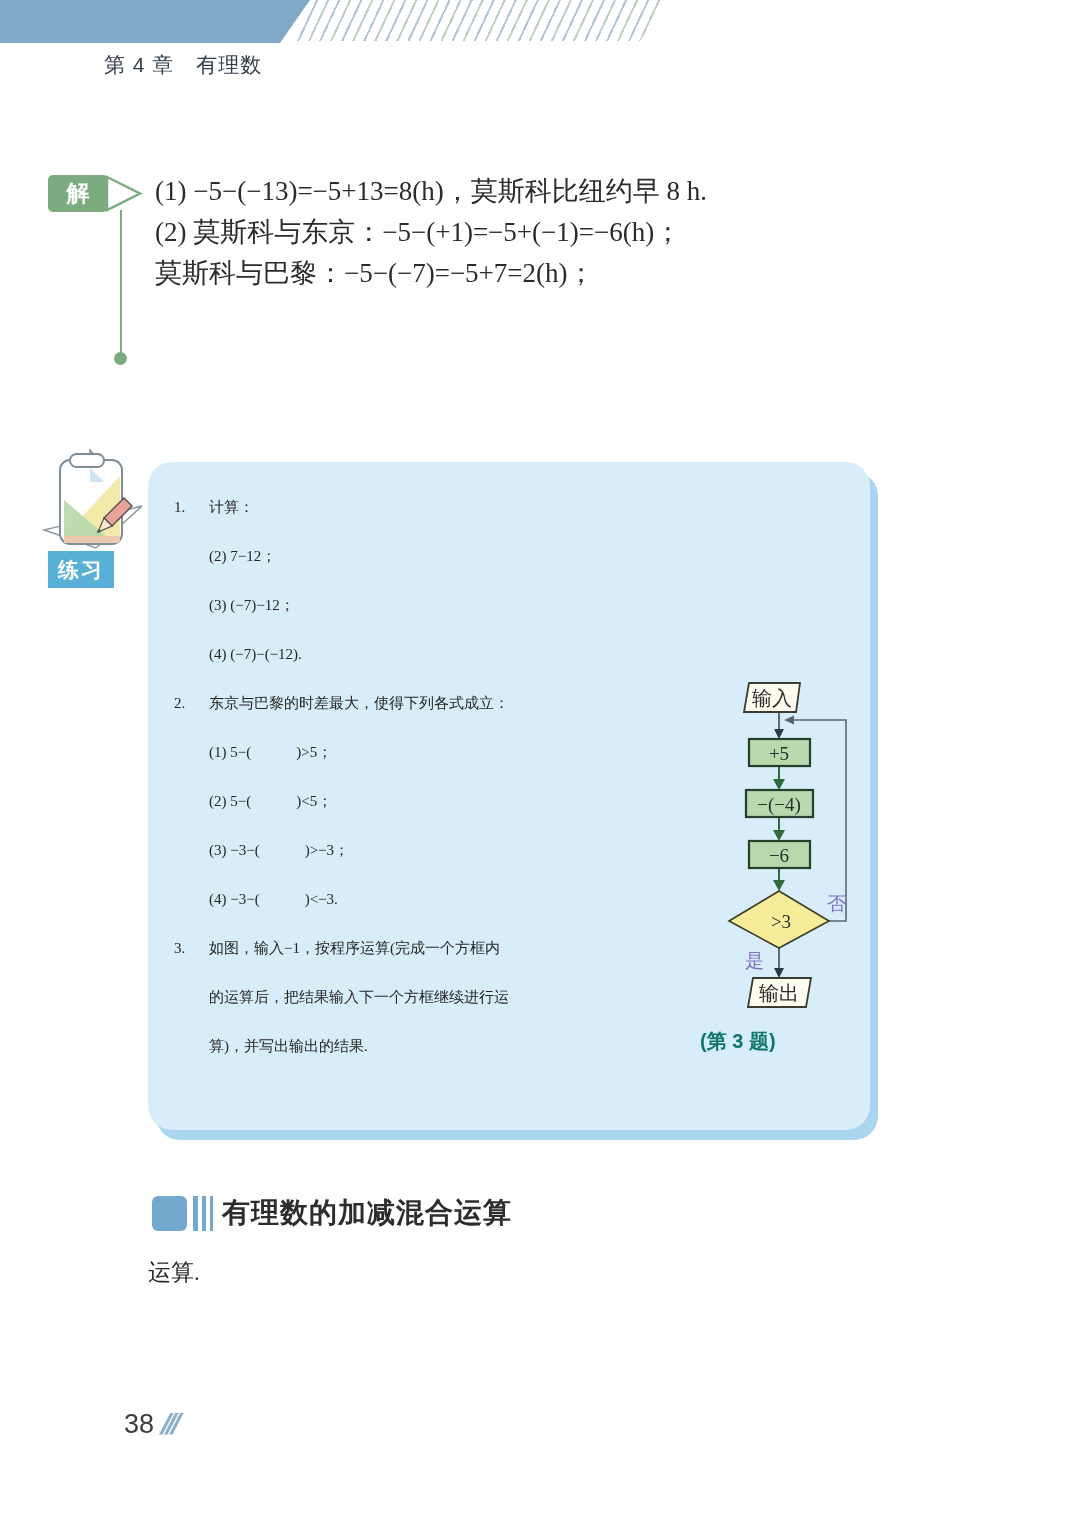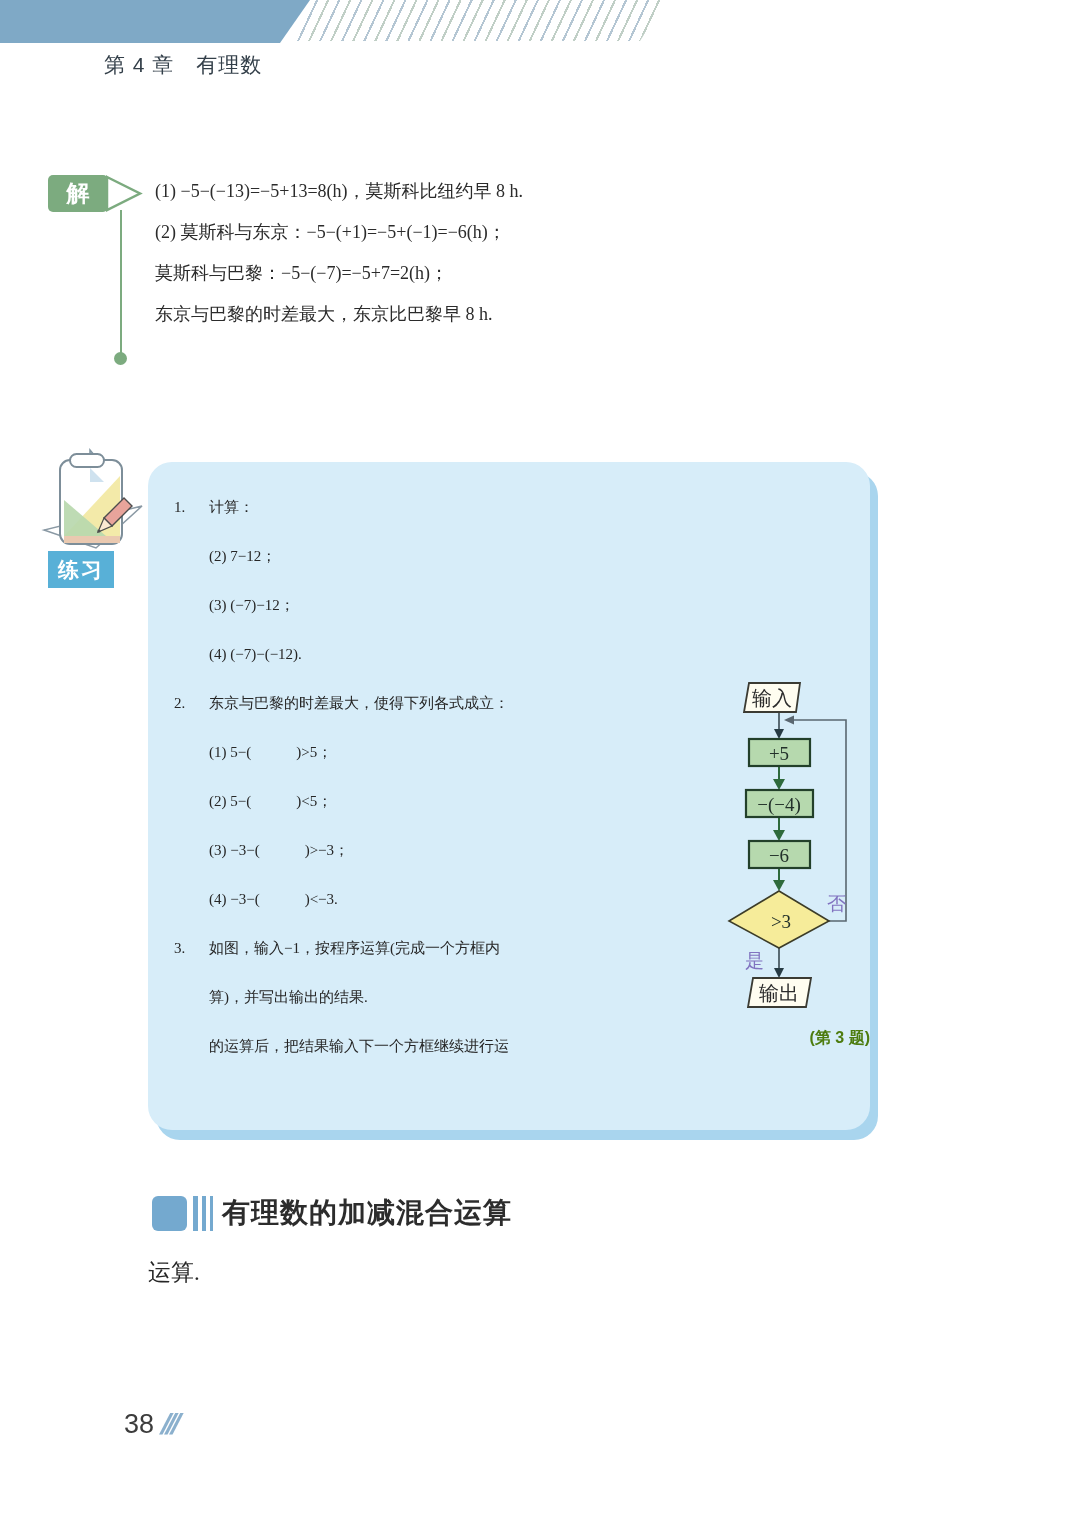--- a/index.html
+++ b/index.html
@@ -19,37 +19,37 @@
   .chapter { left:104px; top:51px; font-family:"Liberation Sans","DejaVu Sans",sans-serif;
     font-size:21px; color:#333f49; letter-spacing:1px; }
 
   
   .sol-tag { left:48px; top:175px; width:60px; height:37px; background:#7cab7f; border-radius:5px;
     color:#fff; font-family:"Liberation Sans","DejaVu Sans",sans-serif; font-weight:bold; font-size:23px;
     display:flex; align-items:center; justify-content:center; }
   .sol-line-v { left:120px; top:210px; width:2px; height:146px; background:#7cab7f; }
   .sol-dot { left:114px; top:352px; width:13px; height:13px; border-radius:50%; background:#7cab7f; }
   .sol-arrow { left:106px; top:175px; }
-  .sol-lines { left:155px; top:171px; width:780px; font-size:18px; line-height:41px; white-space:nowrap; }
+  .sol-lines { left:155px; top:171px; width:780px; font-size:27px; line-height:41px; white-space:nowrap; }
 
   
   .p-box { left:148px; top:462px; width:722px; height:668px; background:#d7edf9; border-radius:24px;
     box-shadow:8px 10px 0 #a9d5ee; }
   .p-label { left:48px; top:551px; width:66px; height:37px; background:#58b0d7; border-radius:0;
     color:#fff; font-family:"Liberation Sans","DejaVu Sans",sans-serif; font-weight:bold; font-size:21px;
     letter-spacing:2px; display:flex; align-items:center; justify-content:center; }
   .p-icon { left:40px; top:444px; }
   .p-rows { left:174px; top:483px; width:560px; font-size:15px; line-height:49px; white-space:nowrap; color:#262626; }
   .p-num { display:inline-block; width:35px; }
   .p-sub { padding-left:35px; }
 
   
   .flow-svg { left:700px; top:672px; }
-  .flow-caption { left:700px; top:1028px; width:170px; text-align:right;
-    font-family:"Liberation Sans","DejaVu Sans",sans-serif; font-weight:bold; font-size:16px; color:#4d7c0f; }
+  .flow-caption { left:700px; top:1028px; width:170px; text-align:left;
+    font-family:"Liberation Sans","DejaVu Sans",sans-serif; font-weight:bold; font-size:20px; color:#0f766e; }
   .flow-text { font-family:"Liberation Serif","DejaVu Serif",serif; fill:#22312a; }
   .flow-io-text { fill:#2b2b2b; }
   .flow-yn { fill:#8173c0; }
 
   
   .sec-square { left:152px; top:1196px; width:35px; height:35px; background:#74a9cf; border-radius:6px; }
   .sec-bar { top:1196px; height:35px; background:#74a9cf; }
   .sec-title { left:222px; top:1194px; font-family:Liberation Sans, sans-serif;
     font-weight:bold; font-size:28px; color:#2c2c2c; letter-spacing:1px; }
   .para { left:148px; top:1250px; width:760px; font-size:23px; line-height:45px; color:#262626; }
@@ -73,21 +73,20 @@
   <div class="abs sol-line-v"></div>
   <div class="abs sol-dot"></div>
   <div class="abs sol-tag">解</div>
   <svg class="abs sol-arrow" width="38" height="37" viewBox="0 0 38 37">
     <polygon points="1,2 34,18.5 1,35" fill="#ffffff" stroke="#7cab7f" stroke-width="2.5"></polygon>
   </svg>
   <div class="abs sol-lines">
     <div>(1) −5−(−13)=−5+13=8(h)，莫斯科比纽约早 8 h.</div>
     <div>(2) 莫斯科与东京：−5−(+1)=−5+(−1)=−6(h)；</div>
     <div>莫斯科与巴黎：−5−(−7)=−5+7=2(h)；</div>
-    <div>东京与巴黎的时差最大，东京比巴黎早 8 h.</div>
   </div>
 
   <svg class="abs p-icon" width="104" height="106" viewBox="0 0 104 106">
     <polygon points="50,6 76,38 50,38" fill="#cfe2ef" stroke="#8296a3" stroke-width="1.5"></polygon>
     <polygon points="4,86 56,104 102,62" fill="none" stroke="#8a99a4" stroke-width="1.5"></polygon>
     <rect x="20" y="16" width="62" height="84" rx="10" fill="#ffffff" stroke="#7d8e99" stroke-width="2"></rect>
     <polygon points="24,92 80,32 80,92" fill="#f2e8a2" opacity="0.92"></polygon>
     <polygon points="24,92 24,56 66,92" fill="#b9d8ae" opacity="0.92"></polygon>
     <polygon points="50,24 64,38 50,38" fill="#cfe2ef"></polygon>
     <rect x="24" y="92" width="56" height="7" fill="#eac9b0"></rect>
@@ -104,22 +103,22 @@
     <div><span class="p-num">1.</span><span>计算：</span></div>
     <div class="p-sub">(2) 7−12；</div>
     <div class="p-sub">(3) (−7)−12；</div>
     <div class="p-sub">(4) (−7)−(−12).</div>
     <div><span class="p-num">2.</span><span>东京与巴黎的时差最大，使得下列各式成立：</span></div>
     <div class="p-sub">(1) 5−(　　　)&gt;5；</div>
     <div class="p-sub">(2) 5−(　　　)&lt;5；</div>
     <div class="p-sub">(3) −3−(　　　)&gt;−3；</div>
     <div class="p-sub">(4) −3−(　　　)&lt;−3.</div>
     <div><span class="p-num">3.</span><span>如图，输入−1，按程序运算(完成一个方框内</span></div>
+    <div class="p-sub">的运算后，把结果输入下一个方框继续进行运</div>
     <div class="p-sub">算)，并写出输出的结果.</div>
-    <div class="p-sub">的运算后，把结果输入下一个方框继续进行运</div>
   </div>
 
   <svg class="abs flow-svg" width="170" height="345" viewBox="0 0 170 345">
 
     <line x1="79" y1="40" x2="79" y2="60" stroke="#3a4a52" stroke-width="1.6"></line>
     <polygon points="79,67 74,57 84,57" fill="#273b44"></polygon>
 
     <polyline points="129,249 146,249 146,48 93,48" fill="none" stroke="#5a6770" stroke-width="1.6"></polyline>
     <polygon points="84,48 94,43.5 94,52.5" fill="#5a6770"></polygon>
 

